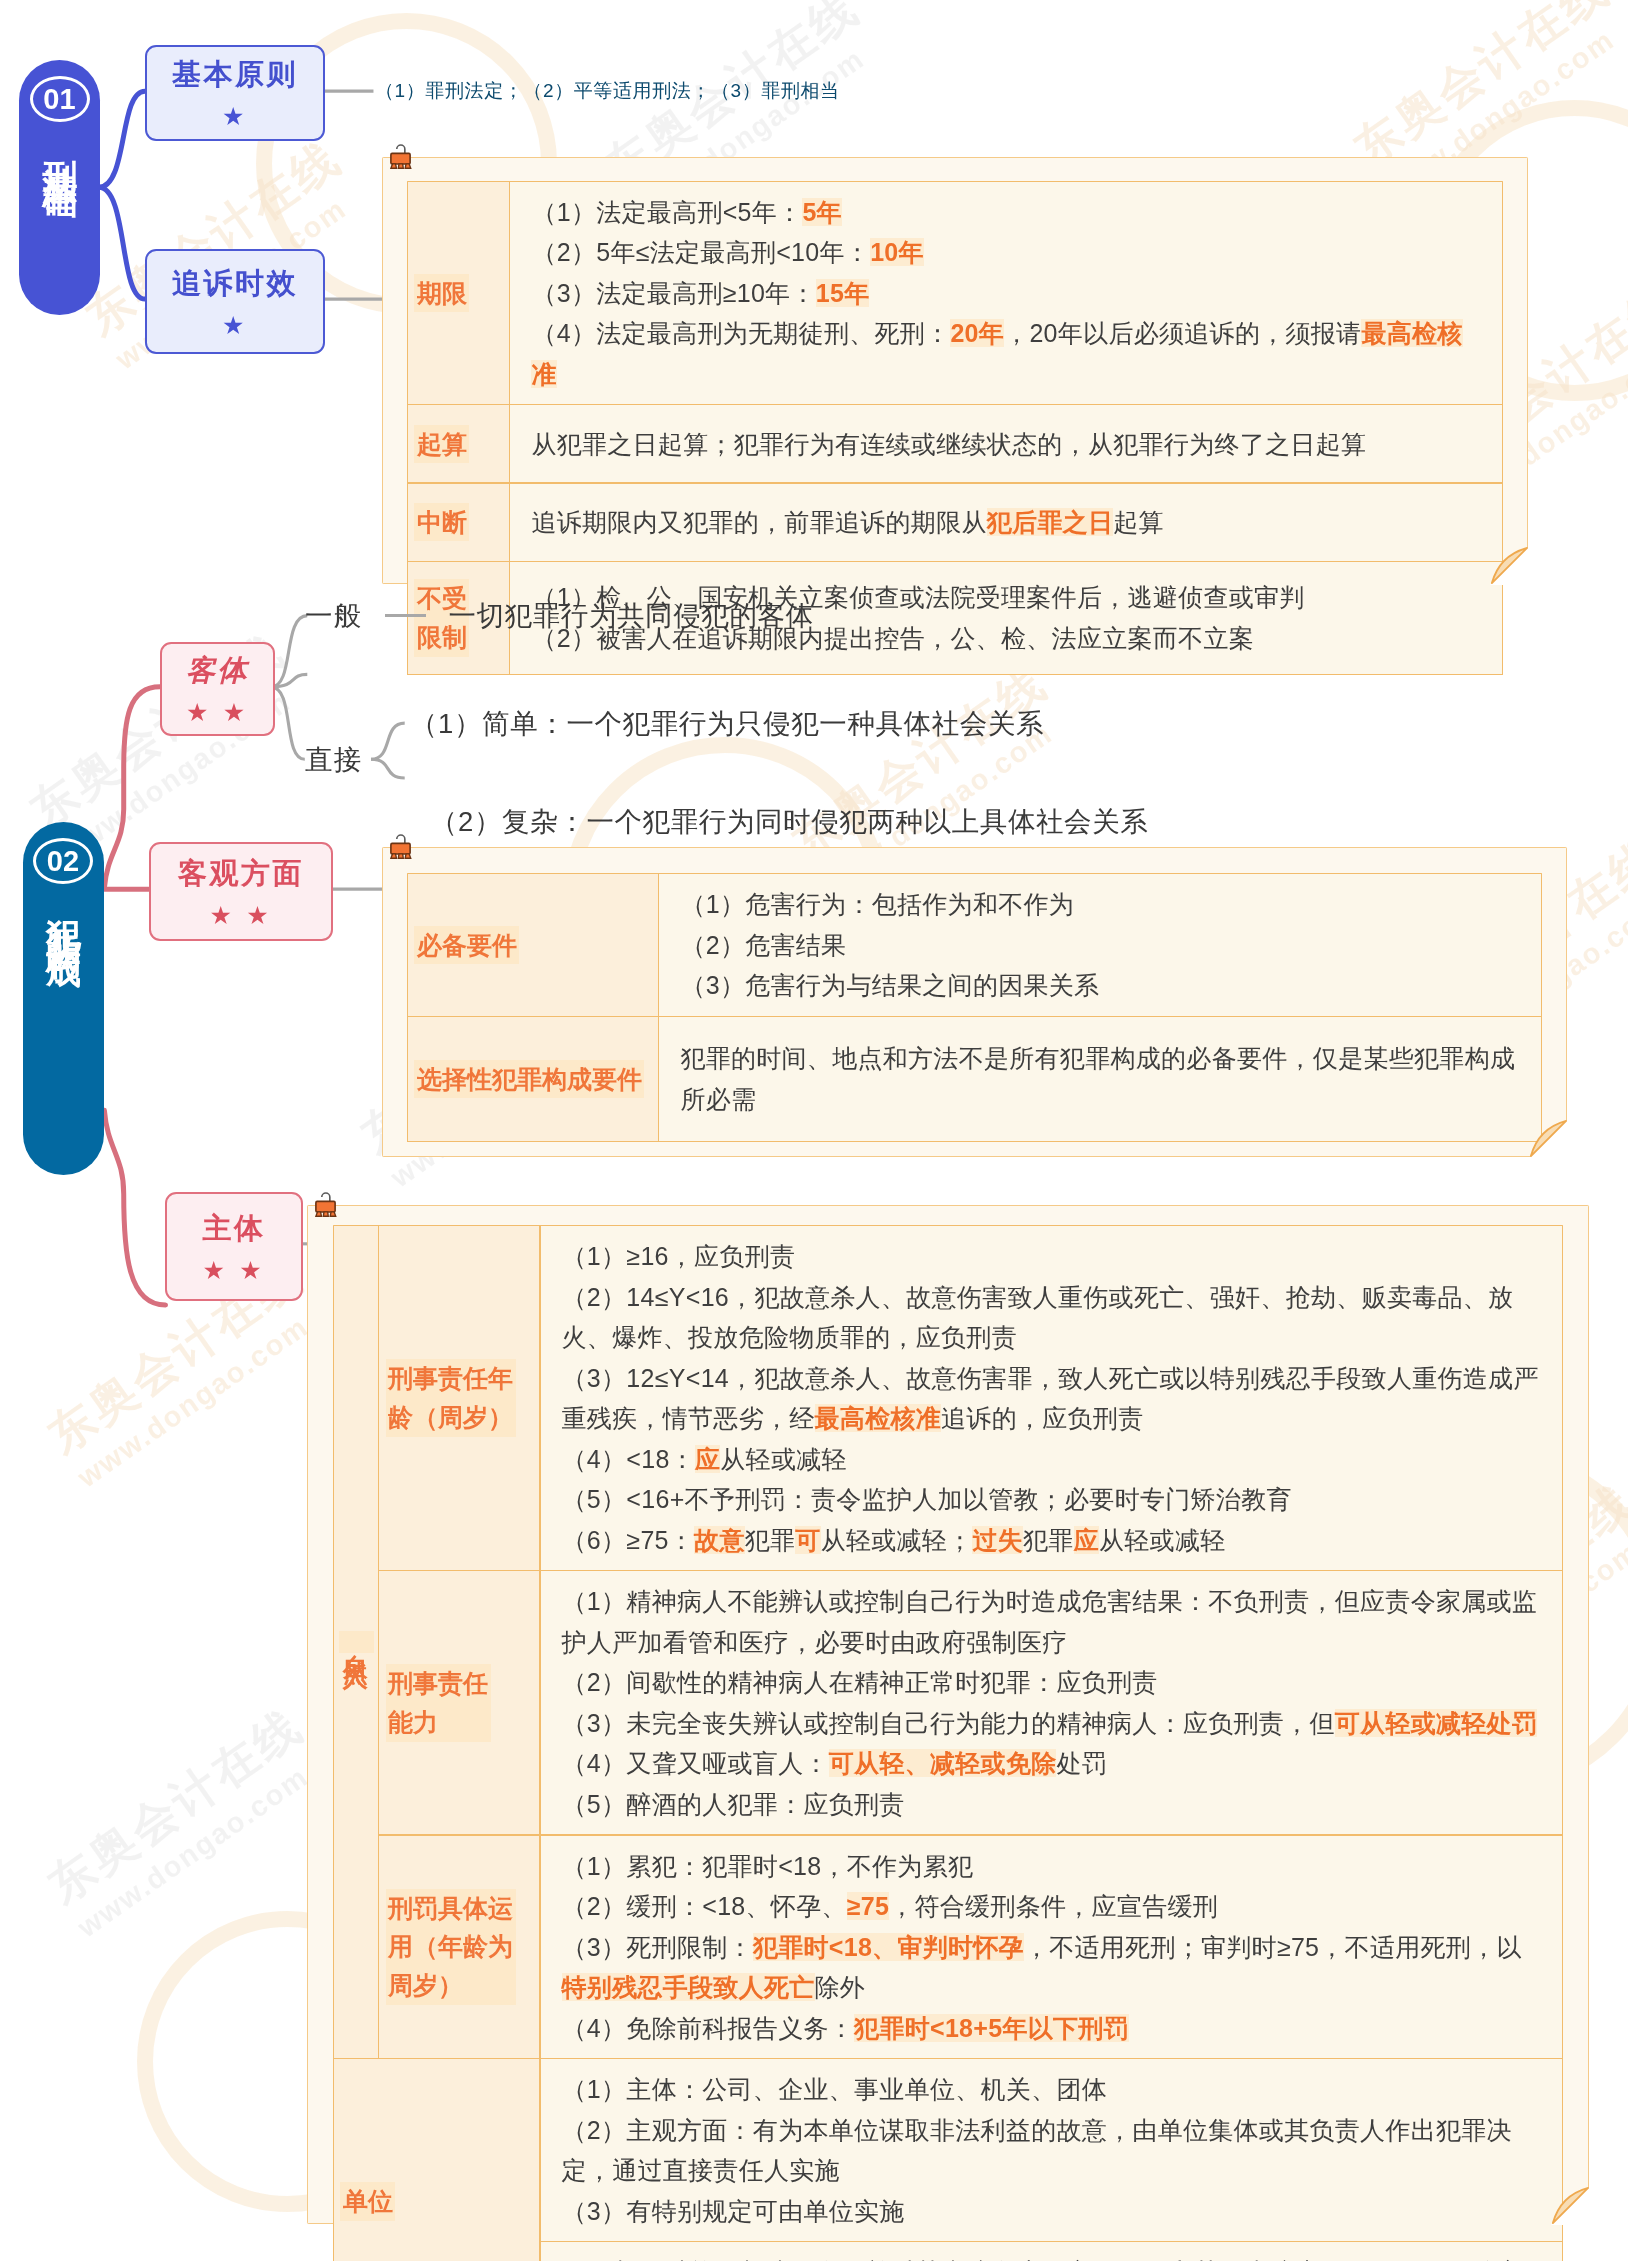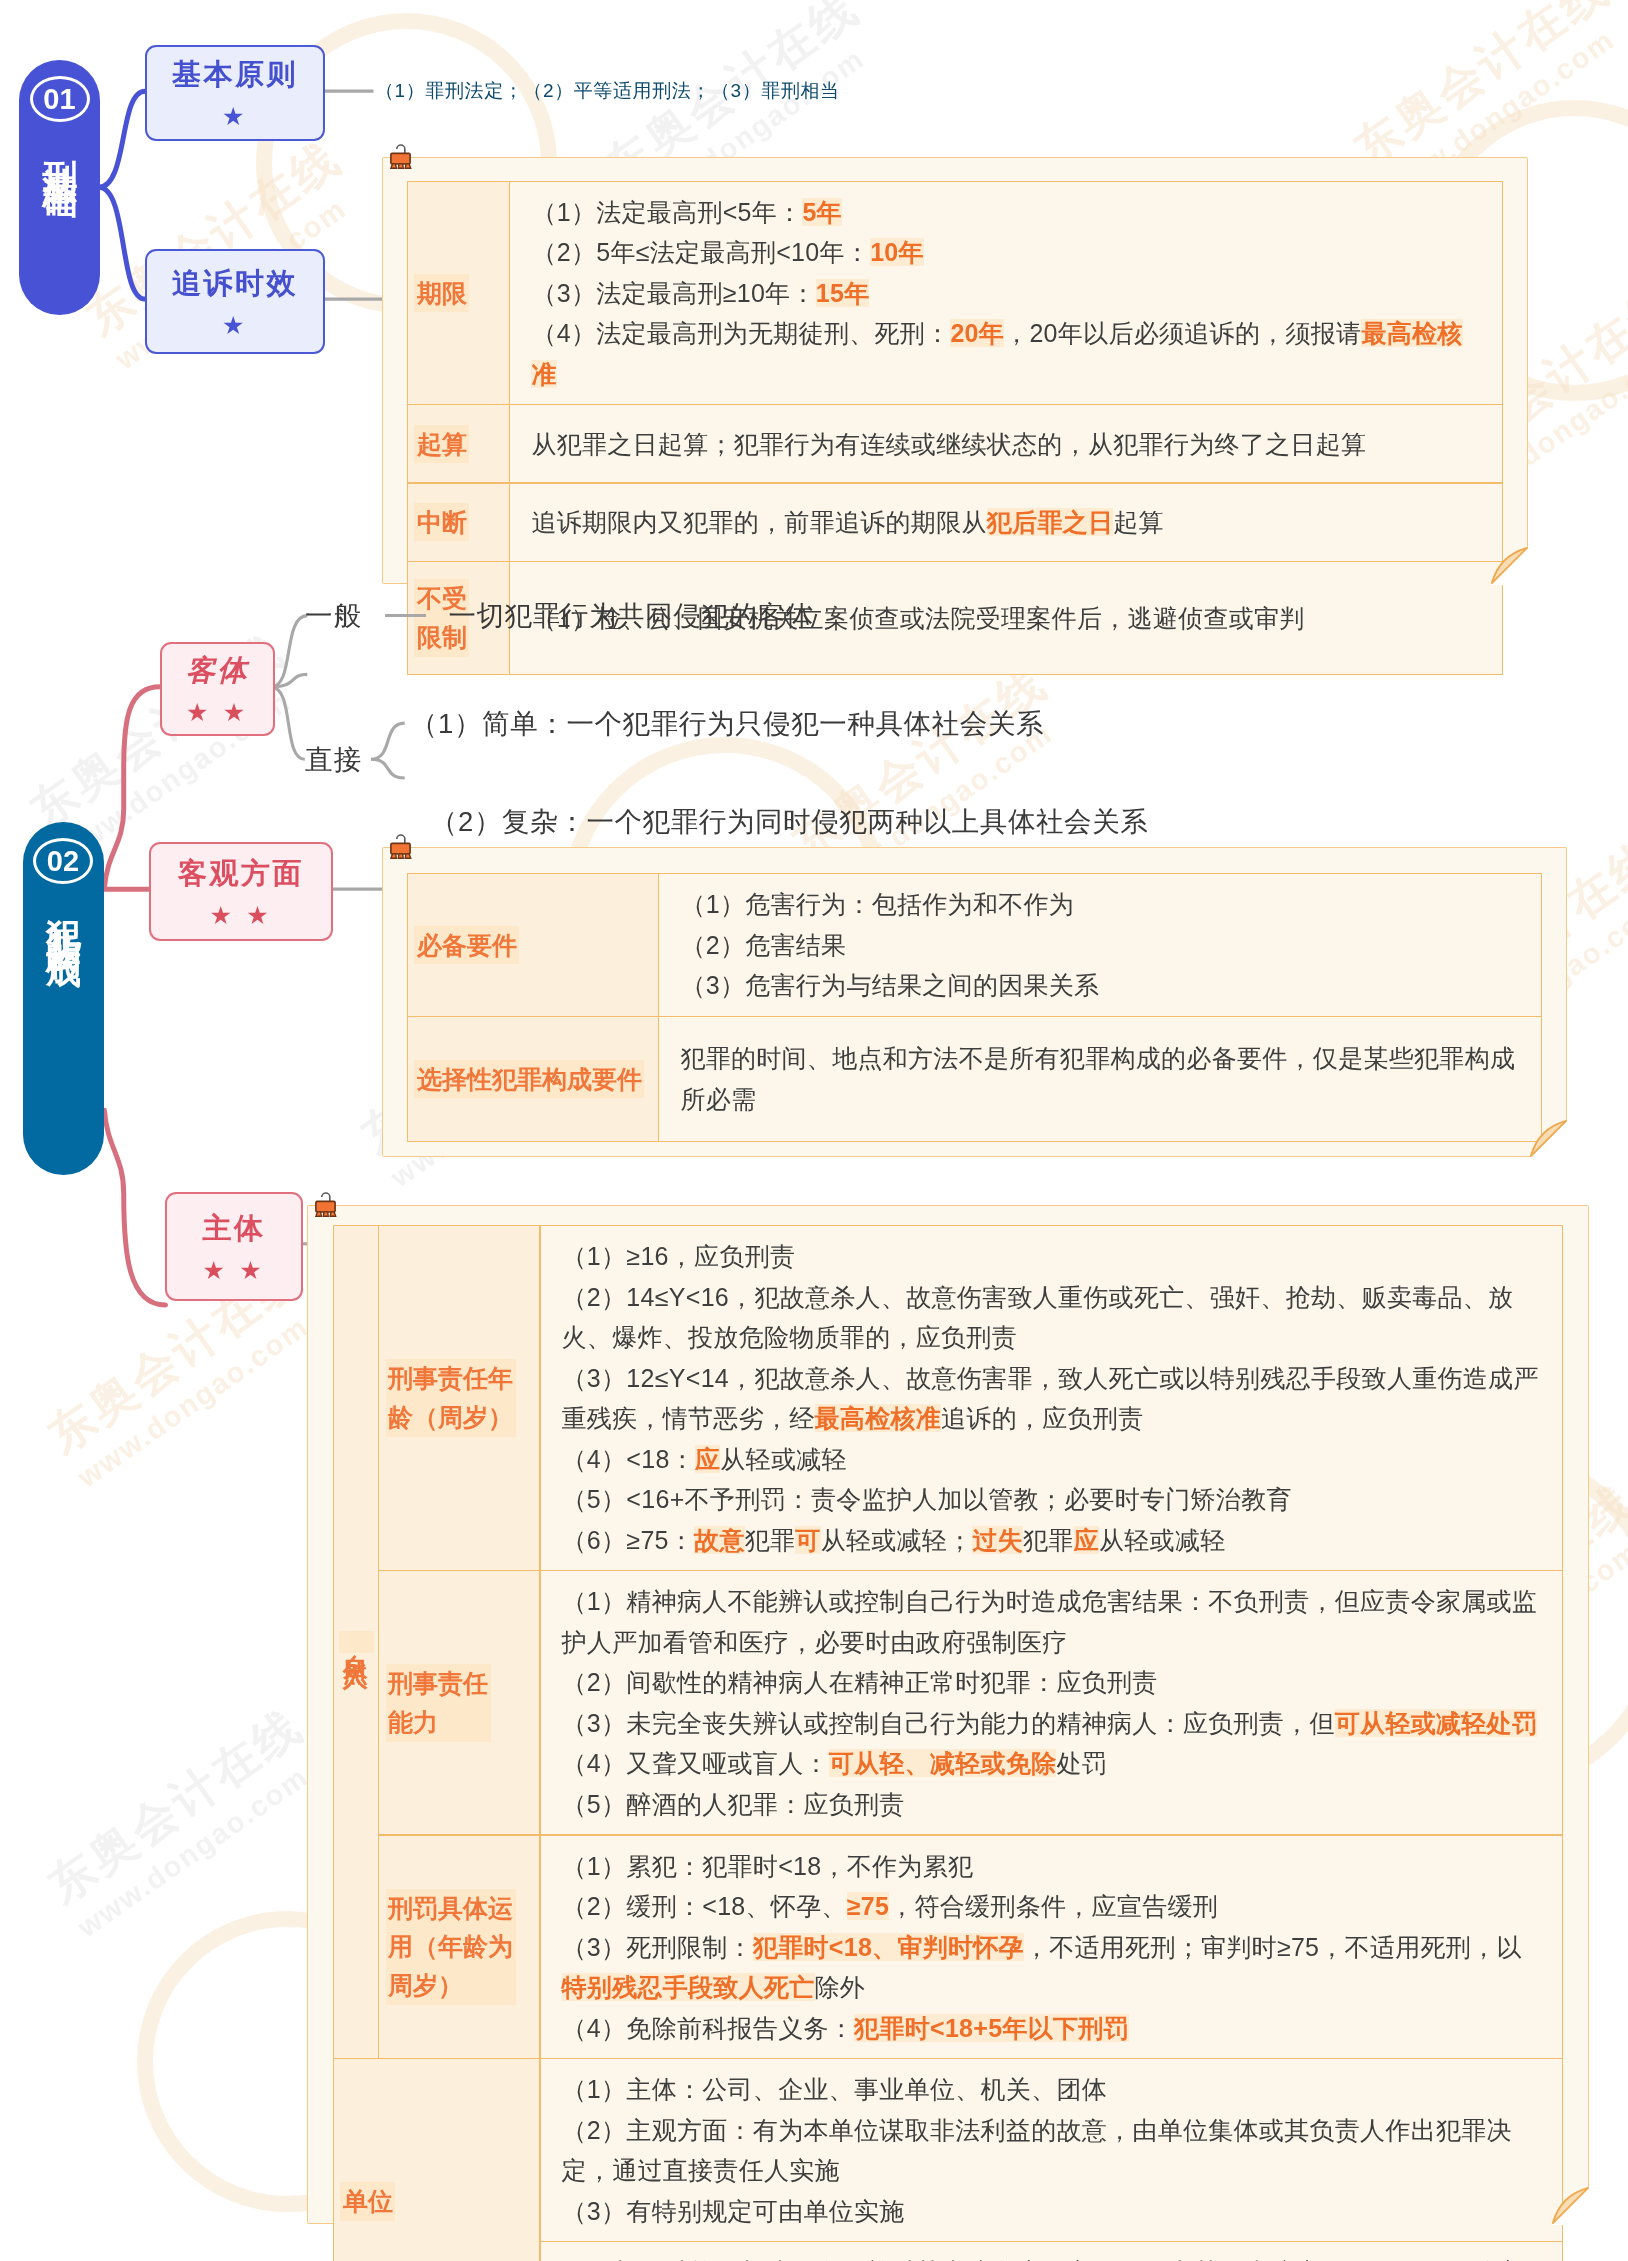--- a/index.html
+++ b/index.html
@@ -202,20 +202,21 @@
         </div>
         <div class="t-content-cell" style="min-height: 57px;">
           <div class="t-line"><span class="seg">追诉期限内又犯罪的，前罪追诉的期限从</span><span class="seg hl">犯后罪之日</span><span class="seg">起算</span></div>
         </div>
         <div class="t-label-cell centered">
           <span class="lbl">不受
 限制</span>
         </div>
         <div class="t-content-cell" style="min-height: 92px;">
           <div class="t-line"><span class="seg">（1）检、公、国安机关立案侦查或法院受理案件后，逃避侦查或审判</span></div>
+          <div class="t-line"><span class="seg">（2）被害人在追诉期限内提出控告，公、检、法应立案而不立案</span></div>
         </div>
       </div>
     <svg class="dogear" width="39" height="39" viewBox="0 0 62 62">
       <path d="M62 0 L0 62 L62 62 Z" fill="#ffffff"></path>
       <path d="M59 3 L3 59 Q15 15 59 3 Z" fill="#f8ddb4" stroke="#efa94e" stroke-width="3" stroke-linejoin="round"></path>
     </svg>
   </div>
 
   <div class="node node-pink" style="left:160px;top:642px;width:111px;height:90px;font-style:italic;">
     <div class="node-title">客体</div>

